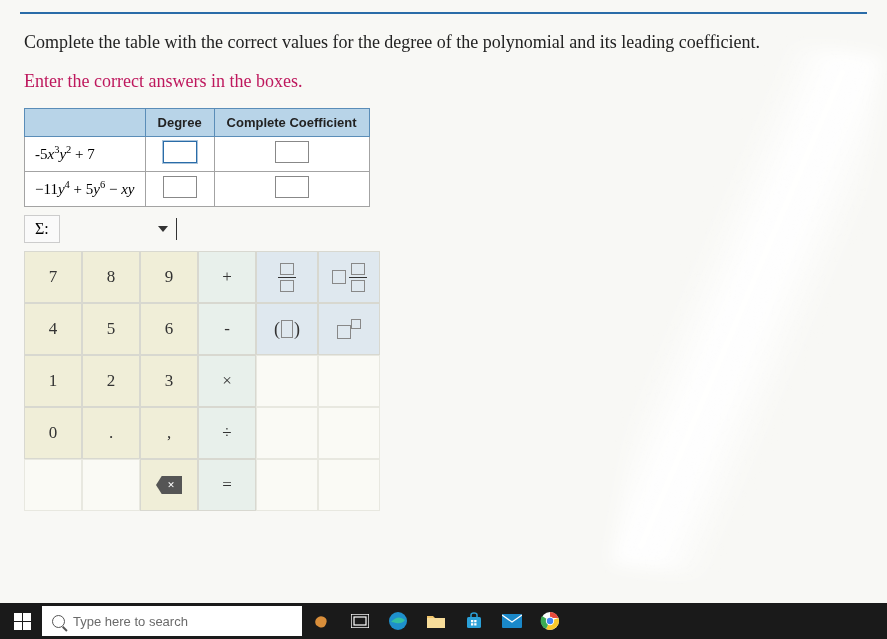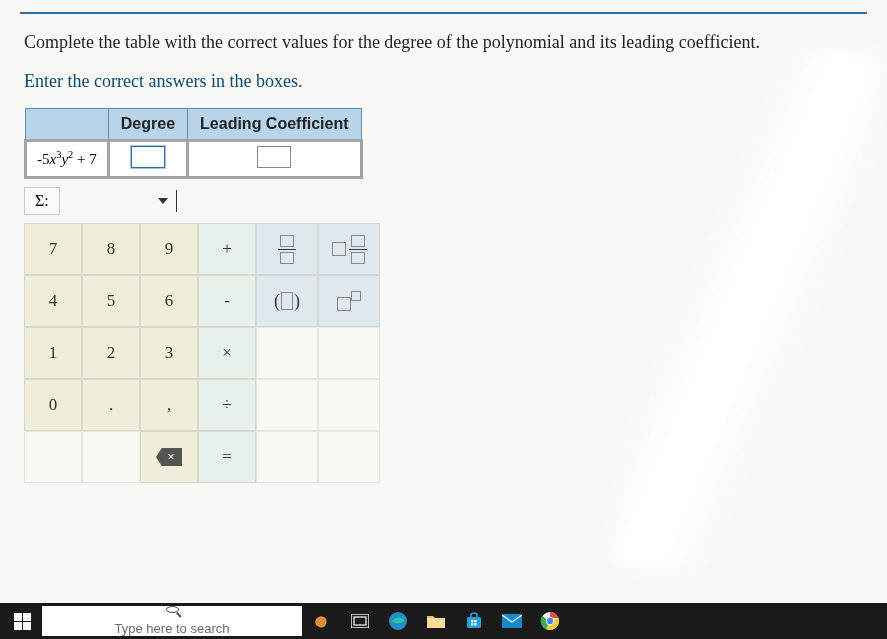--- a/index.html
+++ b/index.html
@@ -13,38 +13,38 @@
     }
     .rule {
       height: 2px;
       background: #2a6ca8;
       margin: 12px 20px 18px 20px;
     }
     .content {
       padding: 0 24px;
     }
     .q1 { font-size: 18px; color: #222; margin-bottom: 18px; }
-    .q2 { font-size: 18px; color: #0c4a6e; margin-bottom: 16px; }
+    .q2 { font-size: 18px; color: #be185d; margin-bottom: 16px; }
     .poly-table {
       border-collapse: collapse;
       border: 1px solid #5a8db8;
       background: #fff;
     }
     .poly-table th {
       background: #b8d4e8;
       border: 1px solid #5a8db8;
       padding: 6px 12px;
       font-family: Arial, sans-serif;
-      font-size: 16px;
+      font-size: 13px;
       font-weight: bold;
       color: #222;
       text-align: right;
     }
     .poly-table td {
-      border: 3px solid #a3a3a3;
+      border: 1px solid #a3a3a3;
       padding: 4px 10px;
       font-family: 'Times New Roman', serif;
       font-size: 15px;
       text-align: left;
       height: 32px;
     }
     .poly-table td.center { text-align: center; }
     .answer-box {
       display: inline-block;
       width: 34px;
@@ -154,21 +154,21 @@
       width: 36px; height: 32px;
       display:flex; align-items:center; justify-content:center;
     }
     .winlogo {
       display:grid; grid-template-columns: 8px 8px; grid-template-rows:8px 8px; gap:1px;
     }
     .winlogo span { background:#fff;}
     .search {
       background:#fff; height:30px; width:260px;
       display:flex; align-items:center; gap:8px; padding:0 10px;
-      font-family: 'Segoe UI', Arial, sans-serif; font-size:13px; color:#6a6a6a;flex-direction:column;
+      font-family: 'Segoe UI', Arial, sans-serif; font-size:13px; color:#6a6a6a;
     }
     .search .mag {
       width:13px; height:13px; border:1.5px solid #555; border-radius:50%;
       position:relative;
     }
     .search .mag:after {
       content:""; position:absolute; width:6px; height:1.5px; background:#555;
       bottom:-3px; right:-4px; transform:rotate(45deg);
     }
     .tb-icon {
@@ -193,25 +193,30 @@
 
 <div class="content">
   <p class="q1">Complete the table with the correct values for the degree of the polynomial and its leading coefficient.</p>
   <p class="q2">Enter the correct answers in the boxes.</p>
 
   <table class="poly-table">
     <tbody>
         <tr>
       <th></th>
       <th>Degree</th>
-      <th>Leading Coefficient</th>
+      <th>Complete Coefficient</th>
     </tr>
     <tr>
       <td>-5<i>x</i><span class="sup">3</span><i>y</i><span class="sup">2</span> + 7</td>
       <td class="center"><span class="answer-box active"></span></td>
+      <td class="center"><span class="answer-box"></span></td>
+    </tr>
+    <tr>
+      <td>−11<i>y</i><span class="sup">4</span> + 5<i>y</i><span class="sup">6</span> − <i>x</i><i>y</i></td>
+      <td class="center"><span class="answer-box"></span></td>
       <td class="center"><span class="answer-box"></span></td>
     </tr>
   </tbody>
     </table>
 
   <div class="formula-bar">
     <div class="sigma">Σ:</div>
     <div class="fdrop">
         <span class="drop-tri"></span>
       </div>

